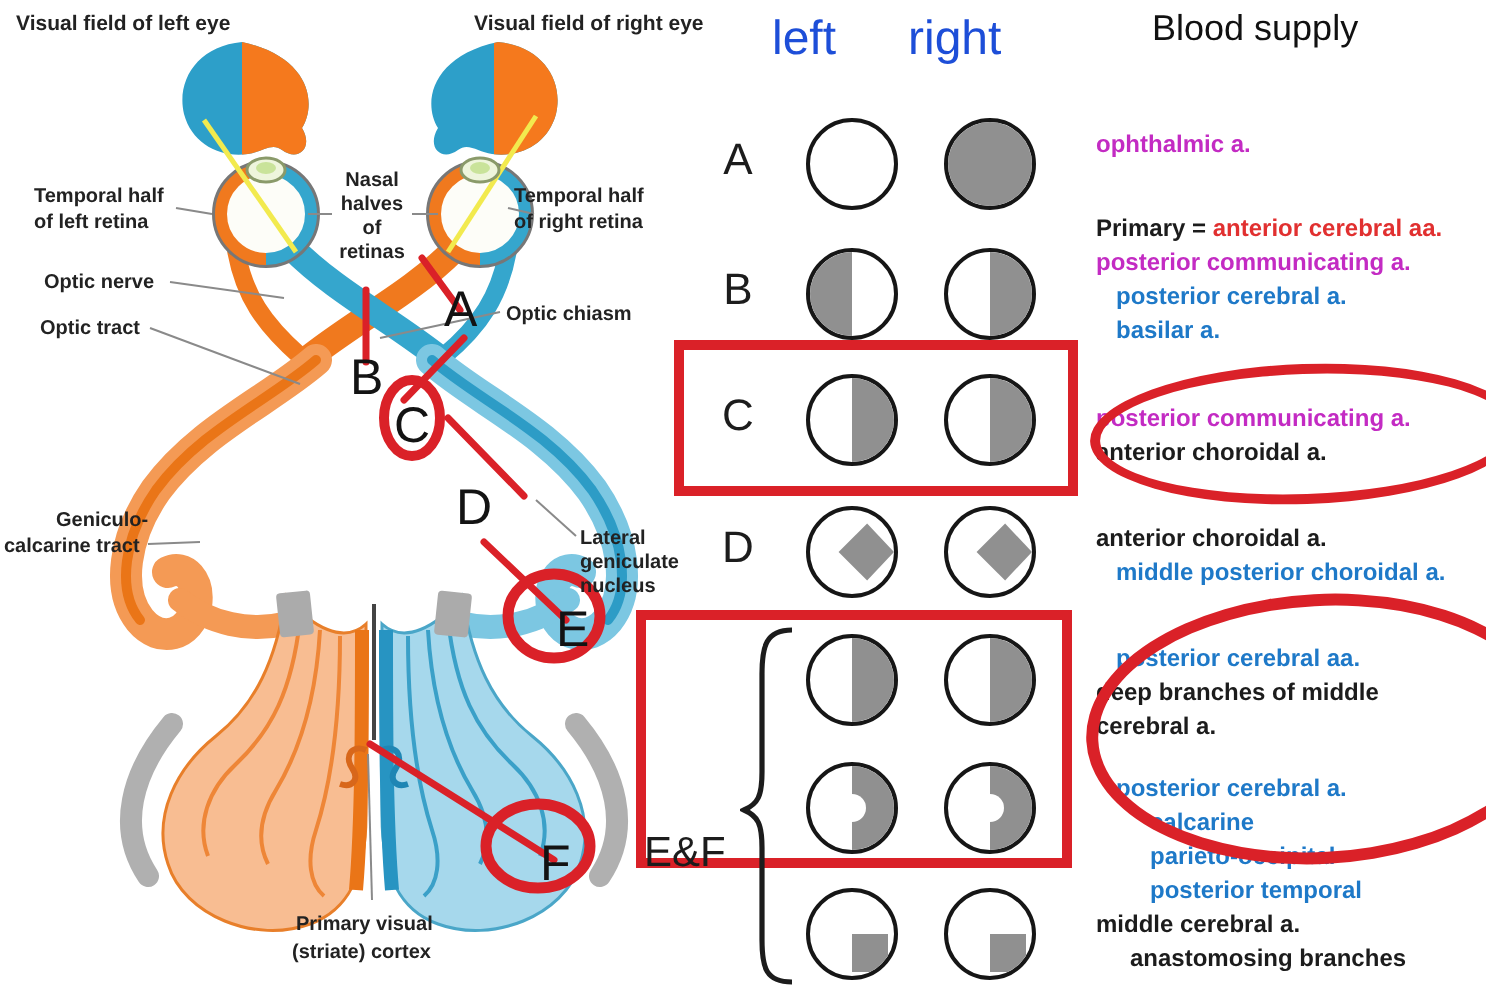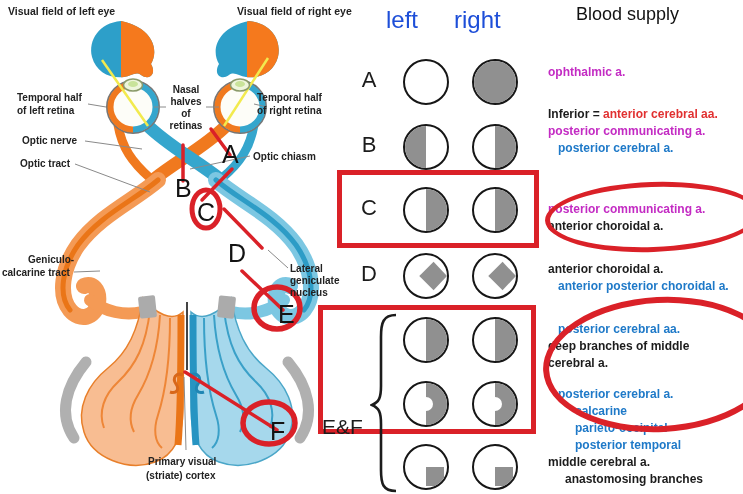--- a/index.html
+++ b/index.html
@@ -231,31 +231,32 @@
     <path d="M26,3 C13,3 11,11 11,25 L11,74 C11,86 9,90 2,93 C9,96 11,100 11,112 L11,158 C11,172 13,179 26,179" fill="none" stroke="#1c1c1c" stroke-width="2.6"></path>
   </svg>
   <div class="ef-label" style="left:322px;top:379px;margin-top:36px;">E&amp;F</div>
 
   <div id="bs-title">Blood supply</div>
   <div id="bs-host">
       <div class="bs-group" style="top: 64px;">
         <div class="bs-line"><span class="c-magenta">ophthalmic a.</span></div>
       </div>
       <div class="bs-group" style="top: 106px;">
-        <div class="bs-line"><span class="c-black">Inferior = </span><span class="c-red">anterior cerebral aa.</span></div>
+        <div class="bs-line"><span class="c-black">Primary = </span><span class="c-red">anterior cerebral aa.</span></div>
         <div class="bs-line"><span class="c-magenta">posterior communicating a.</span></div>
         <div class="bs-line"><span class="c-blue">posterior cerebral a.</span></div>
+        <div class="bs-line"><span class="c-blue">basilar a.</span></div>
       </div>
       <div class="bs-group" style="top: 201px;">
         <div class="bs-line"><span class="c-magenta">posterior communicating a.</span></div>
         <div class="bs-line"><span class="c-black">anterior choroidal a.</span></div>
       </div>
       <div class="bs-group" style="top: 261px;">
         <div class="bs-line"><span class="c-black">anterior choroidal a.</span></div>
-        <div class="bs-line"><span class="c-blue">anterior posterior choroidal a.</span></div>
+        <div class="bs-line"><span class="c-blue">middle posterior choroidal a.</span></div>
       </div>
       <div class="bs-group" style="top: 321px;">
         <div class="bs-line"><span class="c-blue">posterior cerebral aa.</span></div>
         <div class="bs-line"><span class="c-black">deep branches of middle</span></div>
         <div class="bs-line"><span class="c-black">cerebral a.</span></div>
       </div>
       <div class="bs-group" style="top: 386px;">
         <div class="bs-line"><span class="c-blue">posterior cerebral a.</span></div>
         <div class="bs-line bs-indent"><span class="c-blue">calcarine</span></div>
         <div class="bs-line bs-indent"><span class="c-blue">parieto-occipital</span></div>

